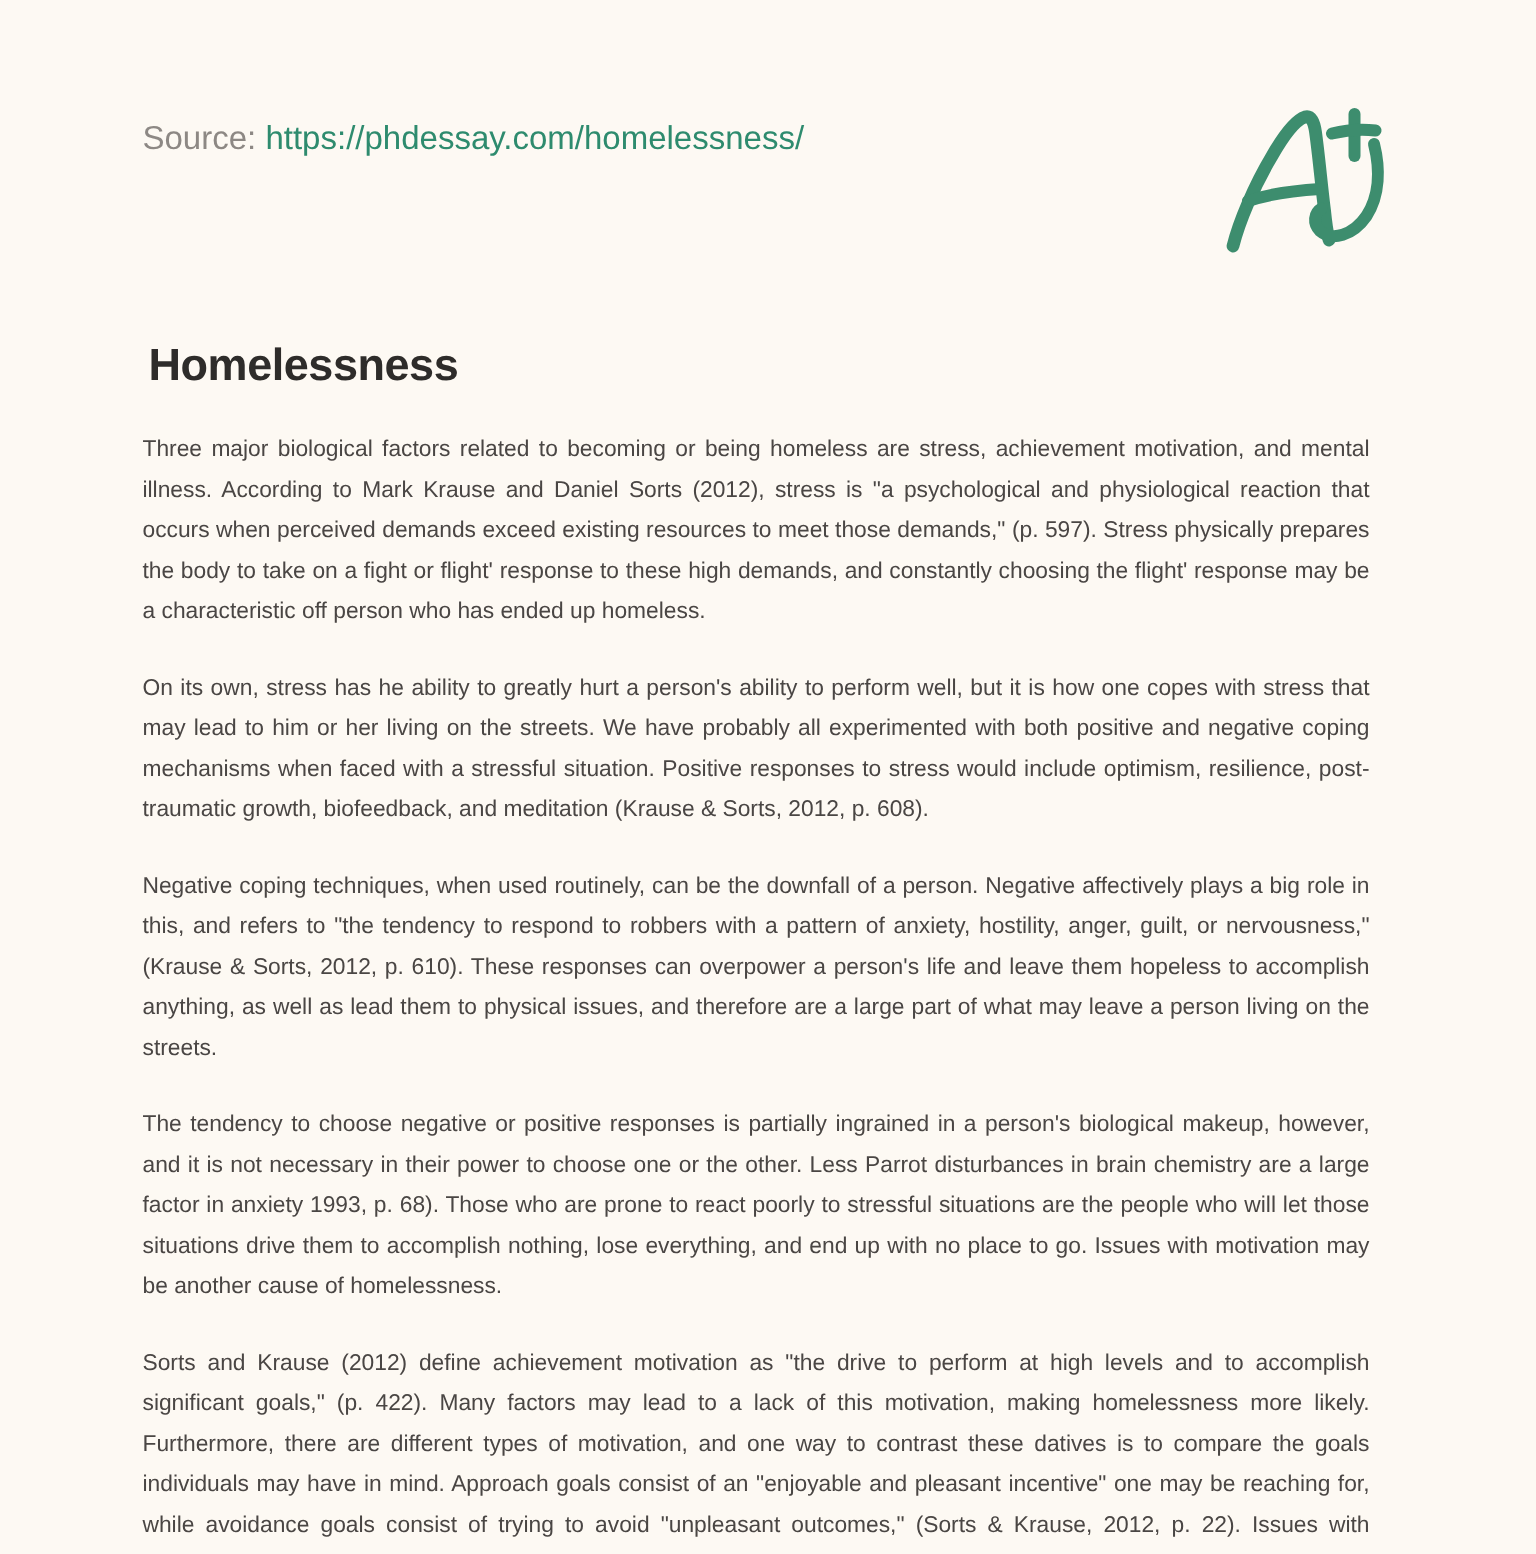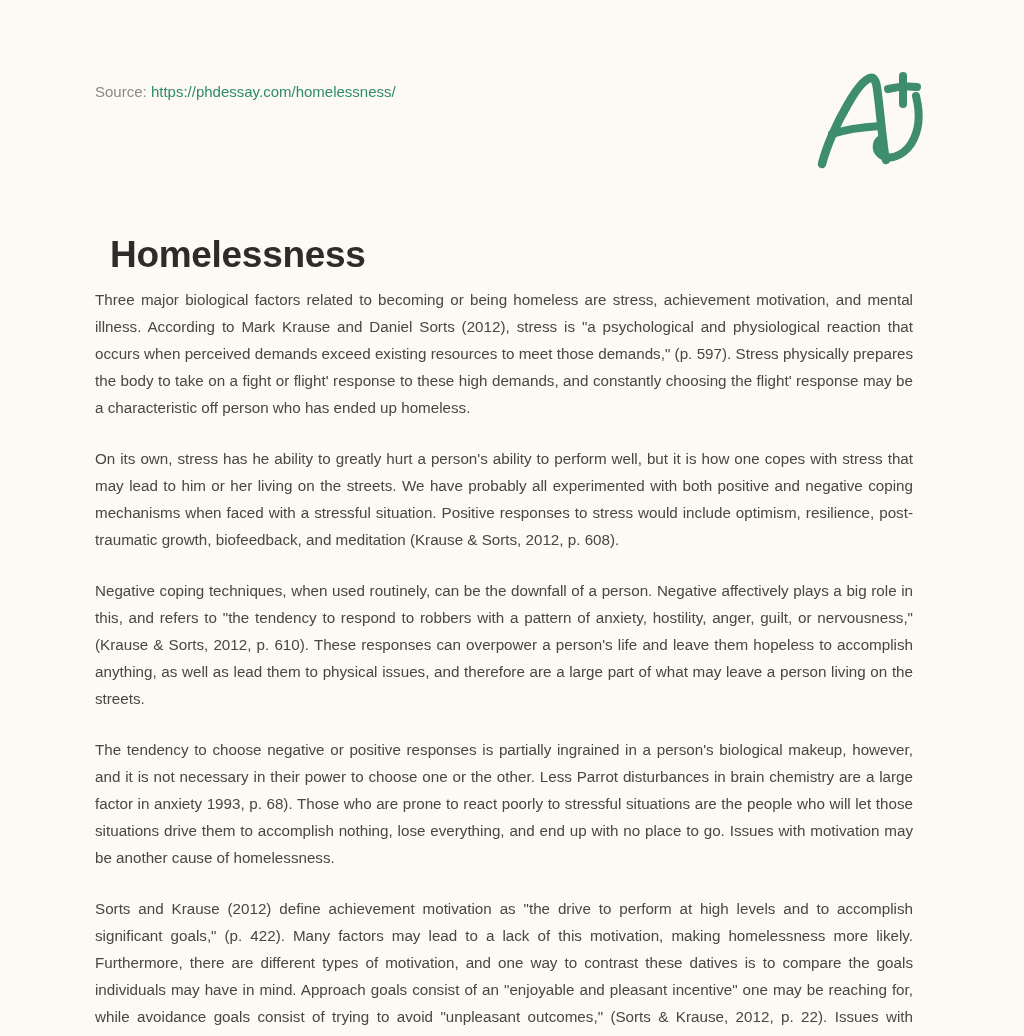--- a/index.html
+++ b/index.html
@@ -34,21 +34,21 @@
   .brand-title {
     font-size: 23px;
     font-weight: bold;
     letter-spacing: -0.2px;
     color: #393634;
     margin: 0;
     line-height: 30px;
   }
   .source-line {
     margin-top: 15px;
-    font-size: 15px;
+    font-size: 22px;
     color: #8d8884;
     line-height: 22px;
     white-space: nowrap;
   }
   .source-label {
     color: #8d8884;
   }
   .source-url {
     color: #2e8b6e;
     text-decoration: none;
@@ -64,26 +64,26 @@
   }
   .logo svg {
     display: block;
   }
 
   
   .essay-title {
     position: absolute;
     left: 95px;
     top: 220px;
-    font-size: 37px;
+    font-size: 30px;
     font-weight: bold;
     color: #2e2c2a;
     letter-spacing: -0.3px;
     line-height: 40px;
-    margin: 15px;
+    margin: 4px;
   }
 
   
   .body-copy {
     position: absolute;
     left: 95px;
     top: 286px;
     width: 834px;
   }
   .body-copy p {

